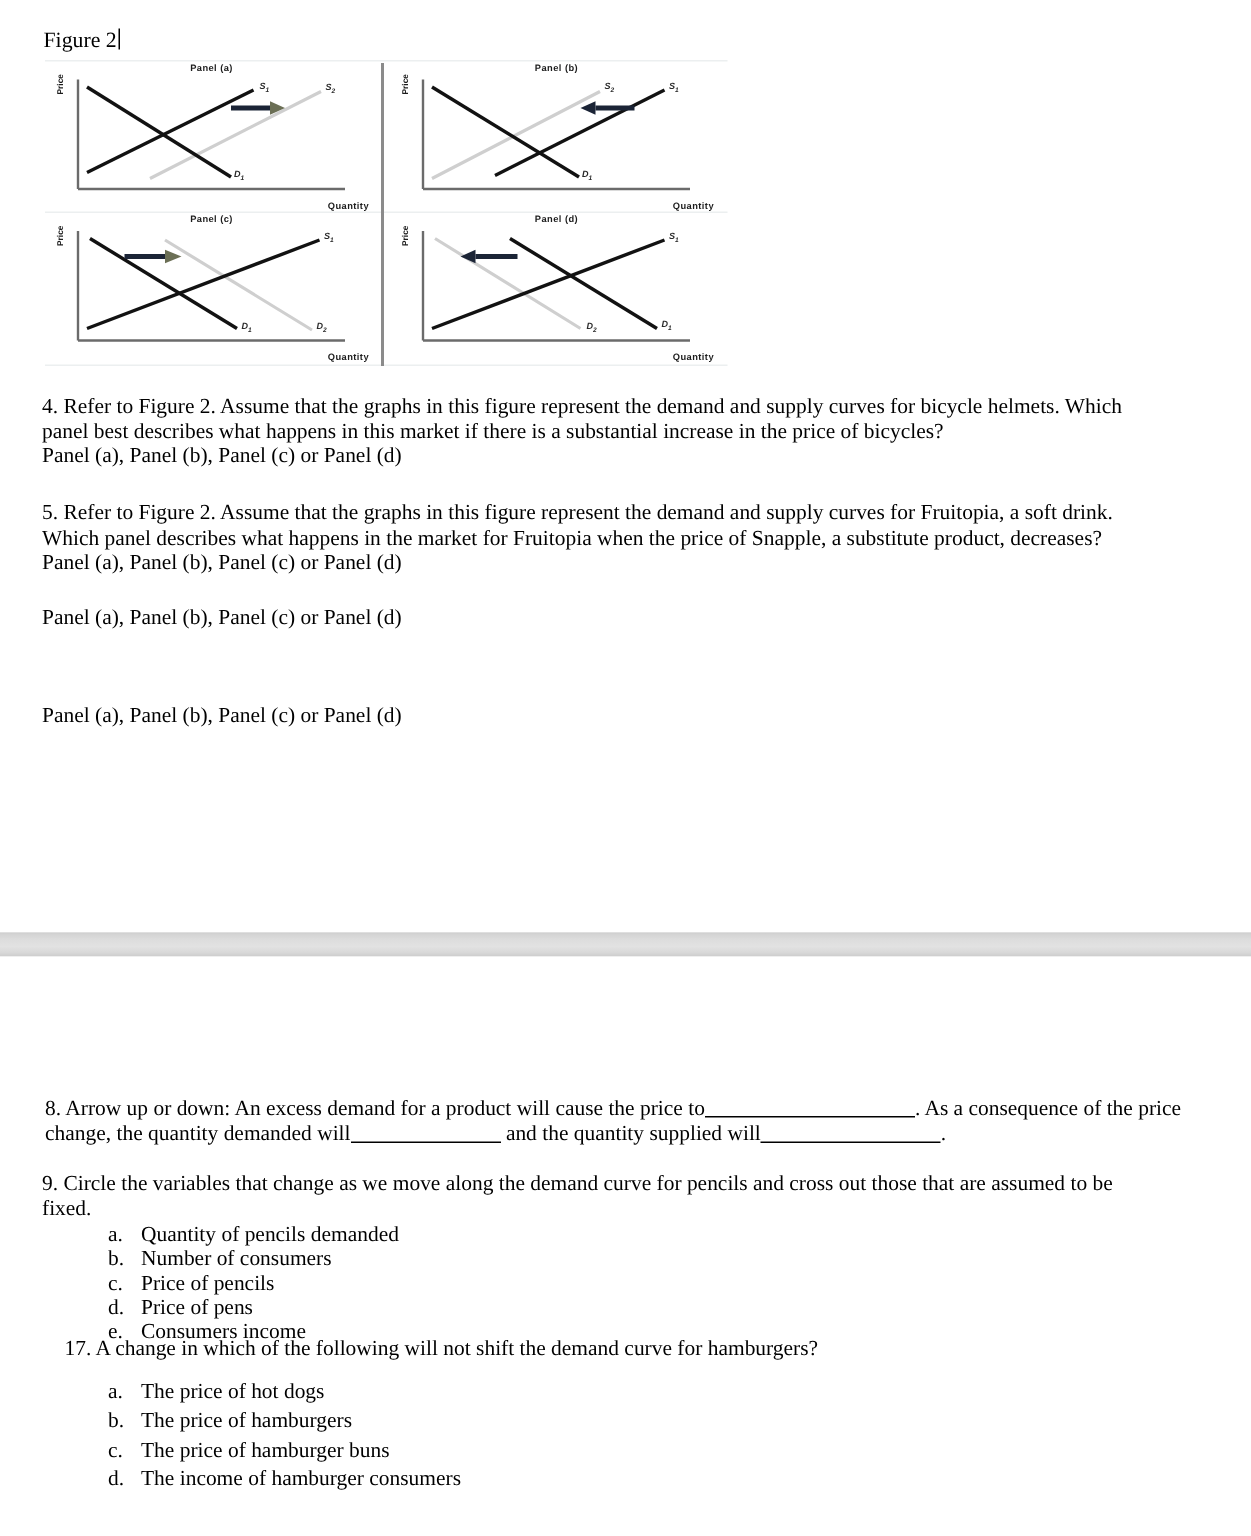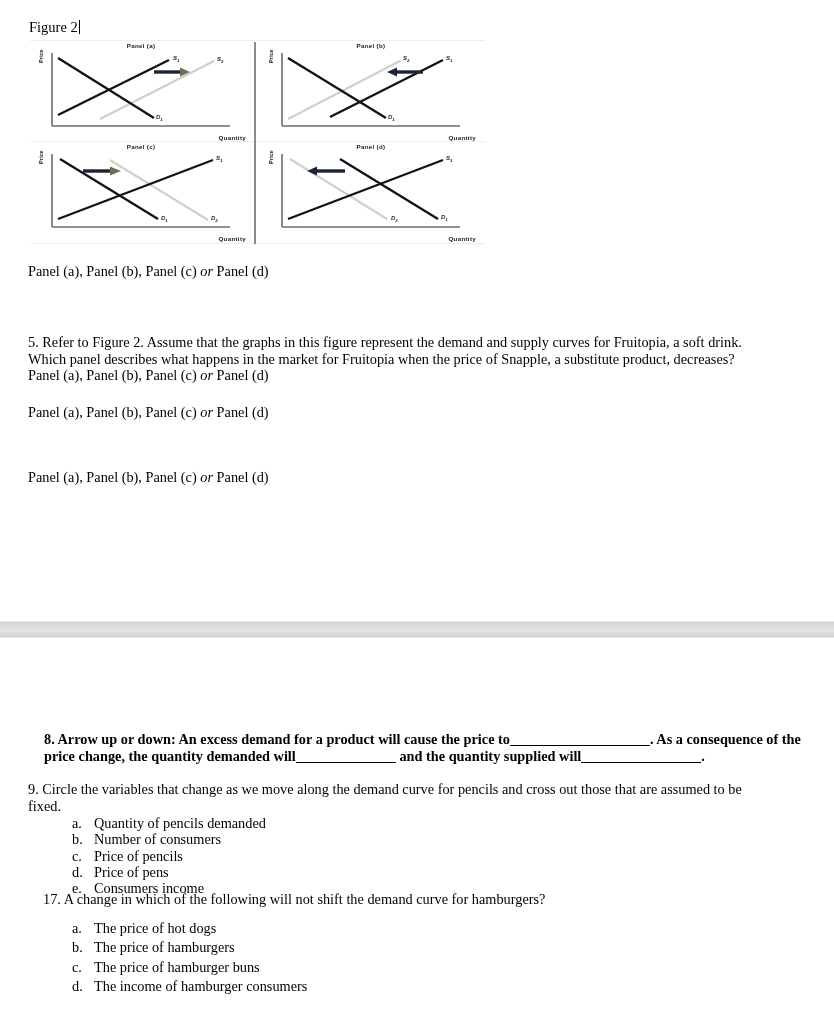--- a/index.html
+++ b/index.html
@@ -141,39 +141,39 @@
   .q-block {
     position: absolute;
     font-size: 14.3px;
     line-height: 16.6px;
     text-align: left;
   }
   .q4 { left: 28px; top: 263px; width: 748px; }
   .q5 { left: 28px; top: 334px; width: 740px; }
   .q6 { left: 28px; top: 404px; width: 720px; }
   .q7 { left: 28px; top: 469px; width: 768px; }
-  .ital { font-style: italic; }
+  .ital { }
 
   
   .page-break {
     position: absolute;
     left: 0;
     top: 620px;
     width: 834px;
     height: 20px;
     background: linear-gradient(to bottom,
       #ffffff 0px, #ffffff 1px,
       #cfcfcf 2px, #d4d4d4 3px,
       #dcdcdc 6px, #e2e2e2 11px,
       #d8d8d8 15px, #cfcfcf 17px,
       #ffffff 18px, #ffffff 20px);
   }
 
   
-  .q8 { left: 44px; top: 731px; width: 760px; font-weight: bold; }
+  .q8 { left: 30px; top: 731px; width: 760px; }
   .q9 { left: 28px; top: 781px; width: 740px; }
   .q10 { left: 43px; top: 891px; width: 700px; }
 
   .blank {
     display: inline-block;
     border-bottom: 1px solid #000;
     vertical-align: -2px;
   }
   .blank.w1 { width: 140px; }
   .blank.w2 { width: 100px; }
@@ -302,20 +302,21 @@
         </svg>
         <span class="curve-label" style="left:186px; top:13px;">S<sub>1</sub></span>
         <span class="curve-label" style="left:181px; top:72px;">D<sub>1</sub></span>
         <span class="curve-label" style="left:131px; top:73px;">D<sub>2</sub></span>
       </div>
 
     </div>
   </div>
 
   <div class="q-block q4">
+    <div>4. Refer to Figure 2. Assume that the graphs in this figure represent the demand and supply curves for bicycle helmets. Which panel best describes what happens in this market if there is a substantial increase in the price of bicycles?</div>
     <div><span>Panel (a), Panel (b), Panel (c) </span><span class="ital">or</span><span> Panel (d)</span></div>
   </div>
 
   <div class="q-block q5">
     <div>5. Refer to Figure 2. Assume that the graphs in this figure represent the demand and supply curves for Fruitopia, a soft drink. Which panel describes what happens in the market for Fruitopia when the price of Snapple, a substitute product, decreases?</div>
     <div><span>Panel (a), Panel (b), Panel (c) </span><span class="ital">or</span><span> Panel (d)</span></div>
   </div>
 
   <div class="q-block q6">
     <div><span>Panel (a), Panel (b), Panel (c) </span><span class="ital">or</span><span> Panel (d)</span></div>

